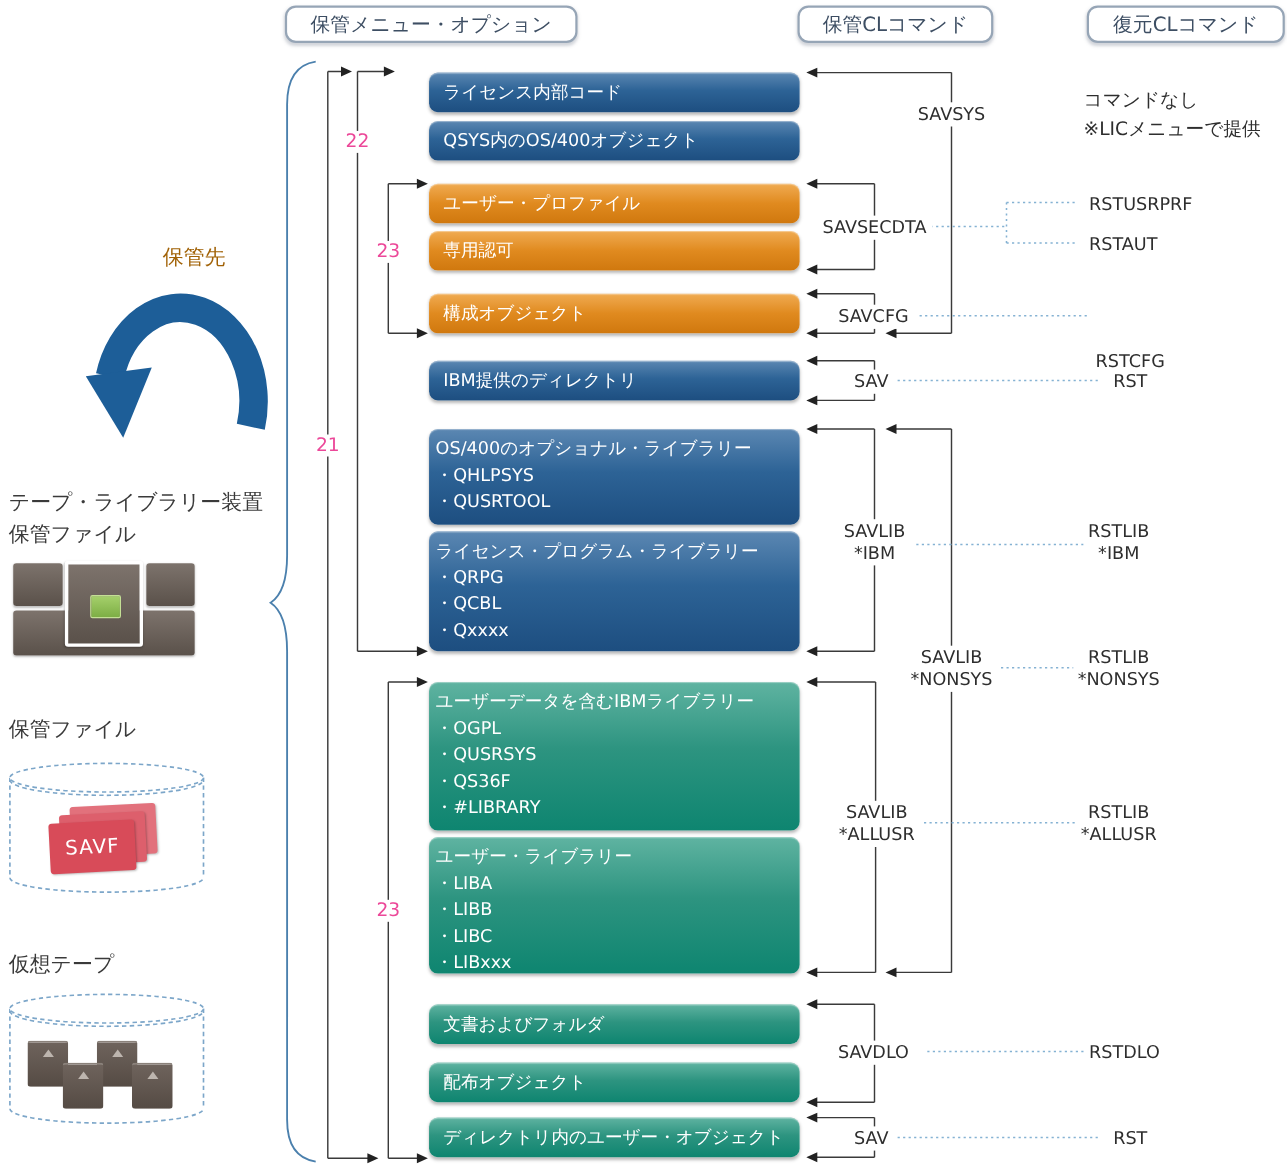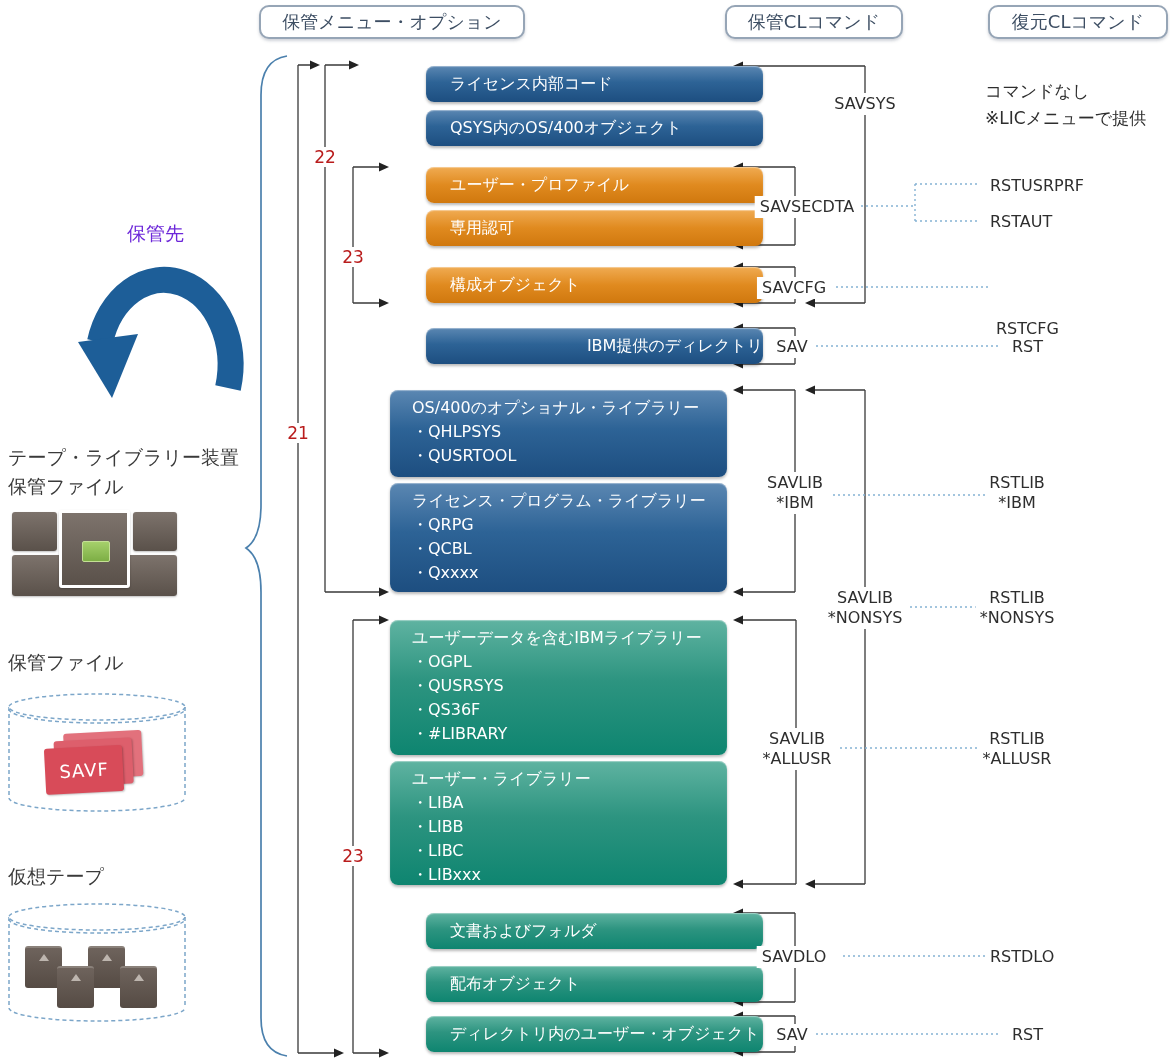--- a/index.html
+++ b/index.html
@@ -12,46 +12,46 @@
        display:flex;align-items:center;justify-content:center;color:#3d4e63;font-size:18px;
        box-shadow:0 2px 3px rgba(120,130,145,.35);z-index:2;box-sizing:border-box;white-space:nowrap;}
   .hdr1{left:259px;width:266px;}
   .hdr2{left:725px;width:178px;}
   .hdr3{left:988px;width:180px;}
 
   
   .mbox{position:absolute;left:390px;width:337px;border-radius:8px;color:#fff;font-size:16px;
         box-sizing:border-box;z-index:1;box-shadow:0 2px 3px rgba(0,0,0,.28), inset 0 1px 1px rgba(255,255,255,.40);
         white-space:nowrap;overflow:hidden;}
-  .mbox.single{display:flex;align-items:center;padding-left:24px;margin-left:36px;}
-  .mbox.multi{padding:6px 13px 0 22px;}
+  .mbox.single{display:flex;align-items:center;padding-left:13px;}
+  .mbox.multi{padding:6px 13px 0 6px;}
   .mbox .bt,.mbox .bi{line-height:24px;}
   .blue{background:linear-gradient(180deg,#5b87b2 0%,#2d6396 45%,#1d4e80 100%);}
   .orange{background:linear-gradient(180deg,#f0ab52 0%,#e08a1f 50%,#d0780e 100%);}
   .teal{background:linear-gradient(180deg,#5fb3a1 0%,#2d9480 45%,#0e8570 100%);}
   .b1{top:66px;height:36px;}  .b2{top:110px;height:36px;}
   .b3{top:167px;height:36px;} .b4{top:210px;height:36px;}
-  .b5{top:267px;height:36px;} .b6{top:328px;height:36px;justify-content:flex-end;}
+  .b5{top:267px;height:36px;} .b6{top:328px;height:36px;}
   .b7{top:390px;height:87px;} .b8{top:483px;height:109px;}
   .b9{top:620px;height:135px;}.b10{top:761px;height:124px;}
   .b11{top:913px;height:36px;}.b12{top:966px;height:36px;}
   .b13{top:1016px;height:36px;}
 
   
   .cmd{position:absolute;transform:translateX(-50%);background:#fff;padding:1px 5px;font-size:16px;
        color:#2e2e2e;text-align:center;line-height:20px;z-index:2;white-space:nowrap;}
   .rlabel{position:absolute;background:#fff;padding:1px 4px;font-size:16px;color:#2e2e2e;z-index:2;
           line-height:20px;white-space:nowrap;}
   .rlabel.two{transform:translateX(-50%);text-align:center;}
   .numlbl{position:absolute;transform:translateX(-50%);background:#fff;padding:0 3px;font-size:17px;
-          color:#b91c1c;z-index:2;line-height:20px;margin-top:28px;}
+          color:#ec4899;z-index:2;line-height:20px;}
   .note{position:absolute;left:985px;top:78px;font-size:17px;line-height:27px;color:#2e2e2e;z-index:2;white-space:nowrap;}
 
   
-  .dest-label{position:absolute;left:127px;top:221px;font-size:19px;color:#6d28d9;z-index:2;white-space:nowrap;}
+  .dest-label{position:absolute;left:148px;top:221px;font-size:19px;color:#a16207;z-index:2;white-space:nowrap;}
   .devtext{position:absolute;left:8px;top:443px;font-size:19px;line-height:29px;color:#3a3a3a;z-index:2;white-space:nowrap;}
   .lbl-savefile{position:absolute;left:8px;top:650px;font-size:19px;color:#3a3a3a;z-index:2;}
   .lbl-vtape{position:absolute;left:8px;top:864px;font-size:19px;color:#3a3a3a;z-index:2;text-align:right;}
 
   
   .tlib{position:absolute;left:12px;top:510px;width:165px;height:88px;z-index:1;}
   .tile{position:absolute;background:linear-gradient(180deg,#7d736c 0%,#5a514a 100%);border-radius:3px;
         box-shadow:0 1px 2px rgba(0,0,0,.25);}
   .tl-tl{left:0;top:2px;width:45px;height:39px;}
   .tl-tr{left:121px;top:2px;width:44px;height:39px;}
@@ -256,21 +256,21 @@
       <span class="bt">文書およびフォルダ</span>
     </div>
   <div class="mbox single teal b12">
       <span class="bt">配布オブジェクト</span>
     </div>
   <div class="mbox single teal b13">
       <span class="bt">ディレクトリ内のユーザー・オブジェクト</span>
     </div>
 
   <div class="cmd" style="left:865px;top:93px;">SAVSYS</div>
-  <div class="cmd" style="left:795px;top:196px;margin-left:12px;">SAVSECDTA</div>
+  <div class="cmd" style="left:795px;top:196px;">SAVSECDTA</div>
   <div class="cmd" style="left:794px;top:277px;">SAVCFG</div>
   <div class="cmd" style="left:792px;top:336px;">SAV</div>
   <div class="cmd" style="left:795px;top:472px;">
     <div>SAVLIB</div>
     <div>*IBM</div>
   </div>
   <div class="cmd" style="left:865px;top:587px;">
     <div>SAVLIB</div>
     <div>*NONSYS</div>
   </div>

